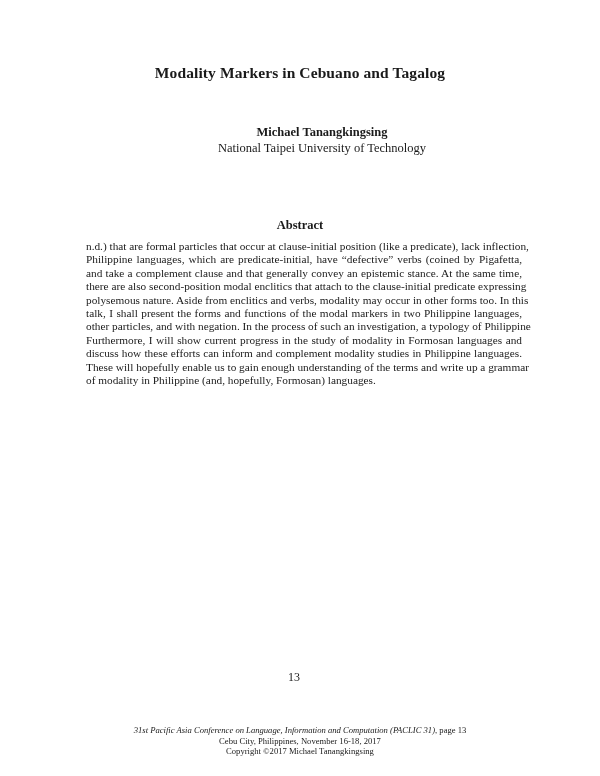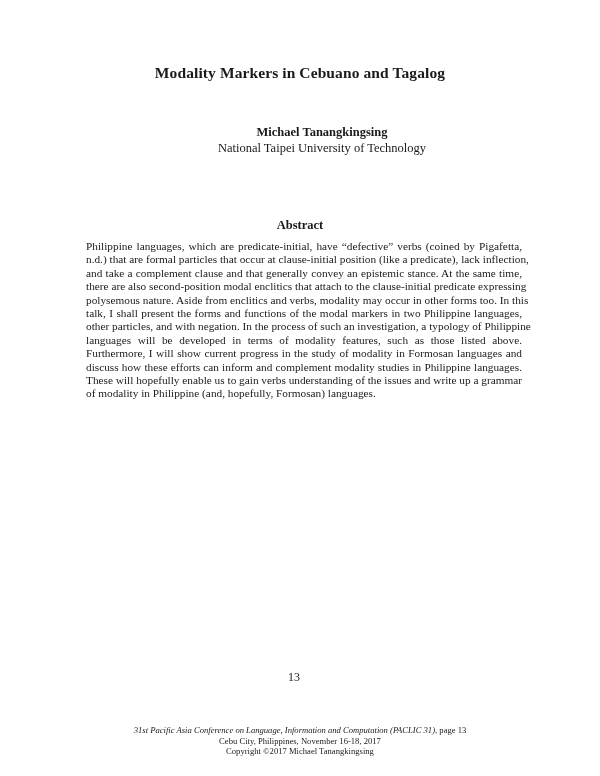--- a/index.html
+++ b/index.html
@@ -105,31 +105,30 @@
   <div class="title">Modality Markers in Cebuano and Tagalog</div>
 
   <div class="author-block">
     <div class="author-name">Michael Tanangkingsing</div>
     <div class="affiliation">National Taipei University of Technology</div>
   </div>
 
   <div class="abstract-heading">Abstract</div>
 
   <div class="abstract-body">
+    <span class="line">n.d.) that are formal particles that occur at clause-initial position (like a predicate), lack inflection,</span>
     <span class="line">Philippine languages, which are predicate-initial, have “defective” verbs (coined by Pigafetta,</span>
-    <span class="line">n.d.) that are formal particles that occur at clause-initial position (like a predicate), lack inflection,</span>
     <span class="line">and take a complement clause and that generally convey an epistemic stance. At the same time,</span>
     <span class="line">there are also second-position modal enclitics that attach to the clause-initial predicate expressing</span>
     <span class="line">polysemous nature. Aside from enclitics and verbs, modality may occur in other forms too. In this</span>
     <span class="line">talk, I shall present the forms and functions of the modal markers in two Philippine languages,</span>
     <span class="line">other particles, and with negation. In the process of such an investigation, a typology of Philippine</span>
-    <span class="line">languages will be developed in terms of modality features, such as those listed above.</span>
     <span class="line">Furthermore, I will show current progress in the study of modality in Formosan languages and</span>
     <span class="line">discuss how these efforts can inform and complement modality studies in Philippine languages.</span>
-    <span class="line">These will hopefully enable us to gain verbs understanding of the issues and write up a grammar</span>
+    <span class="line">These will hopefully enable us to gain enough understanding of the terms and write up a grammar</span>
     <span class="line last">of modality in Philippine (and, hopefully, Formosan) languages.</span>
   </div>
 
   <div class="page-number">13</div>
 
   <div class="footer">
     <div><span class="conf">31st Pacific Asia Conference on Language, Information and Computation (PACLIC 31)</span><span>, page 13</span></div>
     <div>Cebu City, Philippines, November 16-18, 2017</div>
     <div>Copyright ©2017 Michael Tanangkingsing</div>
   </div>

